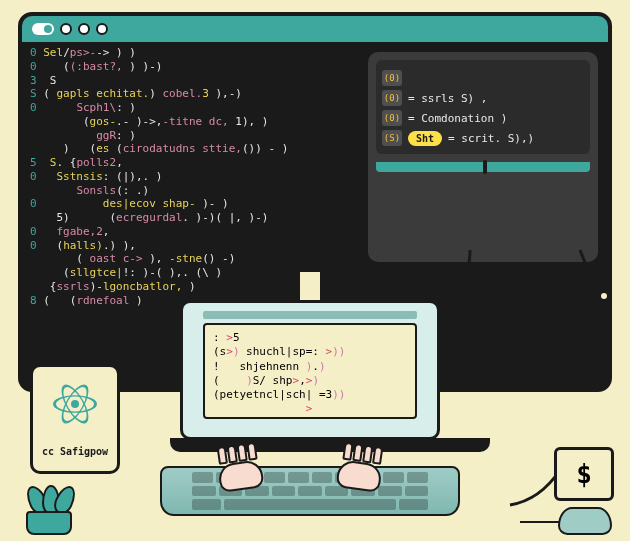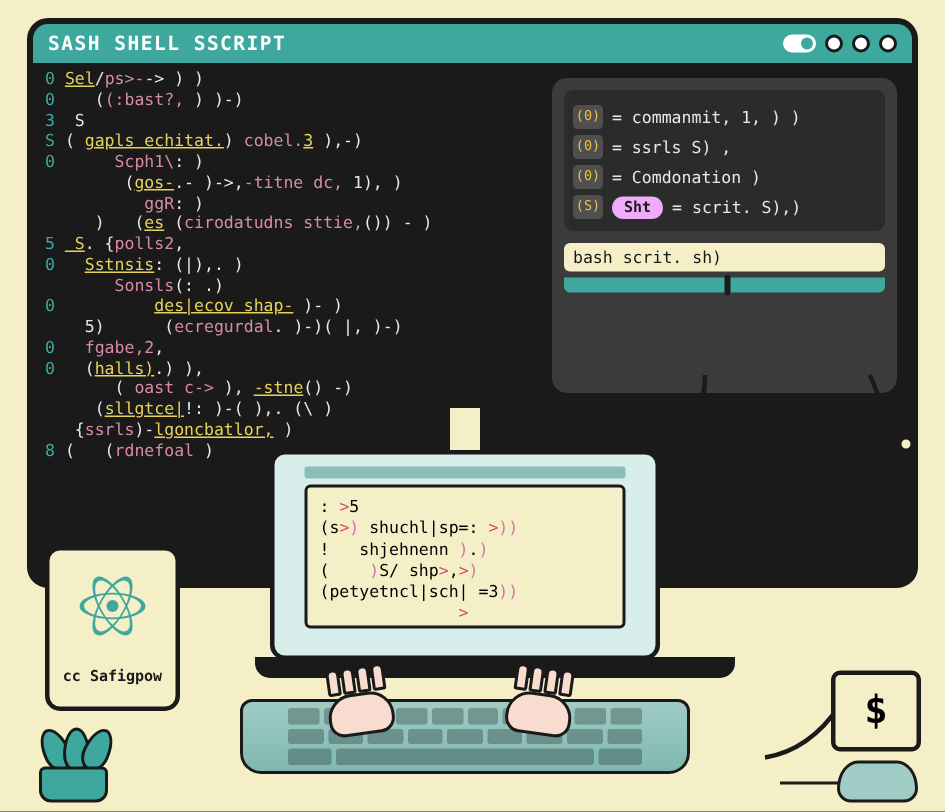--- a/index.html
+++ b/index.html
@@ -32,39 +32,39 @@
   .pill { width: 22px; height: 12px; background: #fff; border-radius: 6px; position: relative; }
   .pill::after { content:""; position:absolute; right:2px; top:2px; width:8px;height:8px; background:#3ea89e; border-radius:50%; }
   .wcirc { width: 12px; height: 12px; border: 2px solid #1a1a1a; background: #fff; border-radius: 50%; }
   .code {
     position: absolute;
     left: 8px; top: 30px;
     font-size: 11px; line-height: 1.25;
     white-space: pre;
   }
   .ln { color: #3ea89e; }
-  .kw { color: #e8d35a; text-decoration: underline; }
+  .kw { color: #e8d35a; }
   .fn { color: #d88aa8; }
   .op { color: #e8e8e8; }
 
   .panel {
     position: absolute;
     right: 10px; top: 36px;
     width: 230px; height: 210px;
     background: #3b3b3b;
     border-radius: 10px;
   }
   .panel-inner {
     margin: 8px; padding: 6px 6px 4px 6px;
     background: #2b2b2b; border-radius: 6px;
     font-size: 11px; color: #e8e8e8;
   }
   .prow { display:flex; align-items:center; gap:6px; margin: 4px 0; }
   .pbadge { width: 20px; height: 16px; background:#4f4f4f; color:#f0c040; border-radius:3px; display:flex;align-items:center;justify-content:center; font-size:9px;}
-  .shtPill { background:#f0abfc; color:#1a1a1a; border-radius:10px; padding:2px 8px; font-weight:bold; font-size:10px;}
+  .shtPill { background:#fde047; color:#1a1a1a; border-radius:10px; padding:2px 8px; font-weight:bold; font-size:10px;}
   .cmd {
     margin: 6px 8px 4px 8px;
     background:#f5efc8; color:#1a1a1a;
     border-radius: 4px; padding: 3px 6px; font-size: 11px;
   }
   .panel-bar {
     margin: 0 8px; height: 10px; background:#3ea89e; border-radius: 0 0 4px 4px;
     position: relative;
   }
   .panel-bar::after { content:""; position:absolute; left:50%; top:-2px; width:4px; height:14px; background:#1a1a1a; border-radius:2px; }
@@ -136,51 +136,48 @@
   }
   .arrow-body { position:absolute; left:18px; top:0; width:24px; height:36px; background:#f5efc8; border:2px solid #1a1a1a;}
   .arrow-head { position:absolute; left:4px; top:32px; width:0;height:0; border-left:26px solid transparent; border-right:26px solid transparent; border-top:26px solid #1a1a1a;}
   .arrow-head::after{content:"";position:absolute; left:-22px; top:-24px; width:0;height:0;border-left:22px solid transparent; border-right:22px solid transparent; border-top:22px solid #f5efc8;}
 </style>
 </head>
 <body>
 
 <div class="monitor">
   <div class="titlebar">
-    <span class="title">SASH SHELL SSCRIPT</span>
     <div class="winbtns">
       <span class="pill"></span>
       <span class="wcirc"></span>
       <span class="wcirc"></span>
       <span class="wcirc"></span>
     </div>
   </div>
   <div class="code" id="code"><div><span class="ln">0 </span><span class="kw">Sel</span><span class="op">/</span><span class="fn">ps&gt;-</span><span class="op">-&gt; ) )</span></div><div><span class="ln">0 </span><span class="op">   (</span><span class="fn">(:bast?,</span><span class="op"> ) )-)</span></div><div><span class="ln">3 </span><span class="op"> S</span></div><div><span class="ln">S </span><span class="op">( </span><span class="kw">gapls echitat.</span><span class="op">) </span><span class="fn">cobel.</span><span class="kw">3</span><span class="op"> ),-)</span></div><div><span class="ln">0 </span><span class="op">     </span><span class="fn">Scph1\</span><span class="op">: )</span></div><div><span class="ln">  </span><span class="op">      (</span><span class="kw">gos-</span><span class="op">.- )-&gt;,</span><span class="fn">-titne dc,</span><span class="op"> 1), )</span></div><div><span class="ln">  </span><span class="op">        </span><span class="fn">ggR</span><span class="op">: )</span></div><div><span class="ln">  </span><span class="op">   )   (</span><span class="kw">es</span><span class="op"> (</span><span class="fn">cirodatudns sttie,</span><span class="op">()) - )</span></div><div><span class="ln">5 </span><span class="kw"> S</span><span class="op">. {</span><span class="fn">polls2</span><span class="op">,</span></div><div><span class="ln">0 </span><span class="op">  </span><span class="kw">Sstnsis</span><span class="op">: (|),. )</span></div><div><span class="ln">  </span><span class="op">     </span><span class="fn">Sonsls</span><span class="op">(: .)</span></div><div><span class="ln">0 </span><span class="op">         </span><span class="kw">des|ecov shap-</span><span class="op"> )- )</span></div><div><span class="ln">  </span><span class="op">  5)      (</span><span class="fn">ecregurdal</span><span class="op">. )-)( |, )-)</span></div><div><span class="ln">0 </span><span class="op">  </span><span class="fn">fgabe,2</span><span class="op">,</span></div><div><span class="ln">0 </span><span class="op">  (</span><span class="kw">halls)</span><span class="op">.) ),</span></div><div><span class="ln">  </span><span class="op">     ( </span><span class="fn">oast c-&gt;</span><span class="op"> ), </span><span class="kw">-stne</span><span class="op">() -)</span></div><div><span class="ln">  </span><span class="op">   (</span><span class="kw">sllgtce|</span><span class="op">!: )-( ),. (\ )</span></div><div><span class="ln">  </span><span class="op"> {</span><span class="fn">ssrls</span><span class="op">)-</span><span class="kw">lgoncbatlor,</span><span class="op"> )</span></div><div><span class="ln">8 </span><span class="op">(   (</span><span class="fn">rdnefoal</span><span class="op"> )</span></div></div>
 
   <div class="panel">
     <div class="panel-inner" id="panelRows">
         <div class="prow">
           <span class="pbadge">(0)</span>
-          <span>= commanmit, 1, ) )</span>
         </div>
         <div class="prow">
           <span class="pbadge">(0)</span>
           <span>= ssrls S) ,</span>
         </div>
         <div class="prow">
           <span class="pbadge">(0)</span>
           <span>= Comdonation )</span>
         </div>
         <div class="prow">
           <span class="pbadge">(S)</span>
           <span class="shtPill">Sht</span>
           <span> = scrit. S),)</span>
         </div>
       </div>
-    <div class="cmd">bash scrit. sh)</div>
     <div class="panel-bar"></div>
   </div>
 </div>
 
 <svg class="wires" style="left:0;top:0" width="630" height="541">
   <path d="M 470 250 Q 470 320 360 320"></path>
   <path d="M 580 250 Q 600 300 600 296"></path>
   <path d="M 560 470 Q 540 500 510 505"></path>
 </svg>
 <div class="ball"></div>

